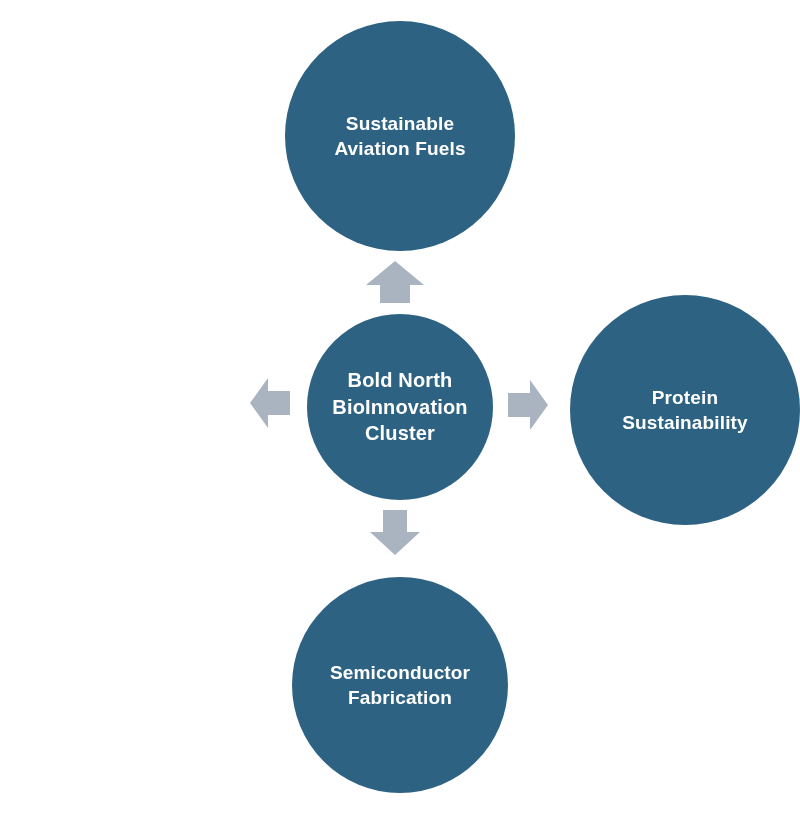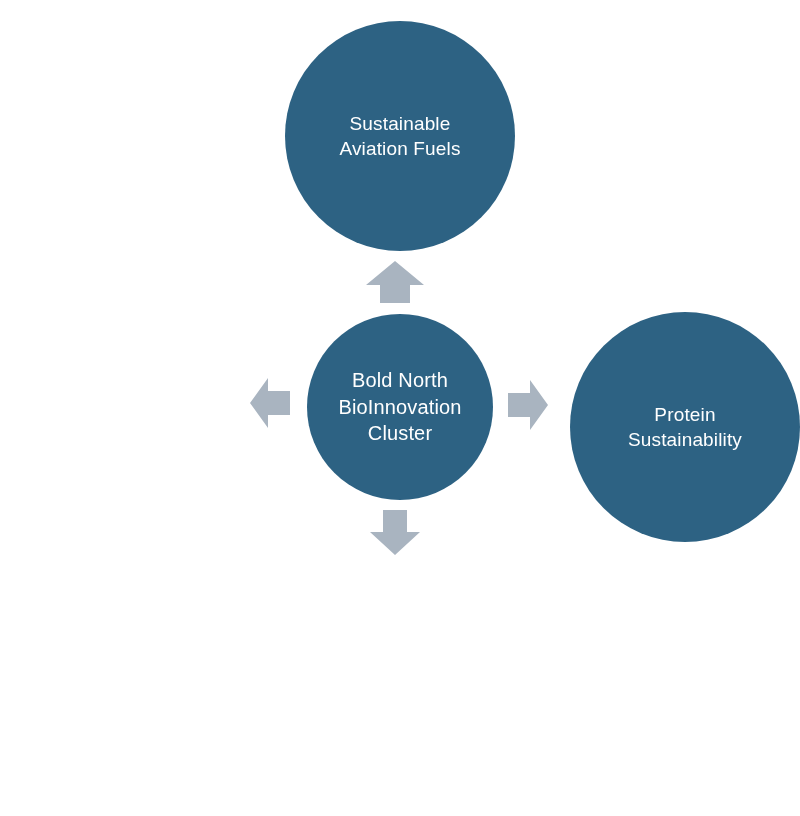--- a/index.html
+++ b/index.html
@@ -18,20 +18,21 @@
     overflow: hidden;
   }
   .node {
     position: absolute;
     border-radius: 50%;
     background: #2d6283;
     display: flex;
     align-items: center;
     justify-content: center;
     box-sizing: border-box;
+    font-weight: bold;
   }
   .node-label {
     color: #ffffff;
     font-size: 19px;
     line-height: 1.32;
     text-align: center;
     letter-spacing: 0.15px;
     white-space: pre-line;
     padding: 0 10px;
   }
@@ -53,21 +54,21 @@
     height: 230px;
   }
   #node-left {
     left: 0px;
     top: 295px;
     width: 230px;
     height: 230px;
   }
   #node-right {
     left: 570px;
-    top: 312px;
+    top: 295px;
     width: 230px;
     height: 230px;
   }
   #node-bottom {
     left: 292px;
     top: 577px;
     width: 216px;
     height: 216px;
   }
   .arrow {
@@ -88,20 +89,24 @@
     <div class="node-label">Sustainable
 Aviation Fuels</div>
   </div>
 
 
   <div class="node" id="node-right">
     <div class="node-label">Protein
 Sustainability</div>
   </div>
 
+  <div class="node" id="node-bottom">
+    <div class="node-label">Semiconductor
+Fabrication</div>
+  </div>
 
   <div class="node" id="hub">
     <div class="node-label">Bold North
 BioInnovation
 Cluster</div>
   </div>
 
   <div class="arrow" id="arrow-up">
     <svg width="58" height="42" viewBox="0 0 58 42" xmlns="http://www.w3.org/2000/svg">
       <polygon points="29,0 58,24 44,24 44,42 14,42 14,24 0,24" fill="#a9b4c0"></polygon>

